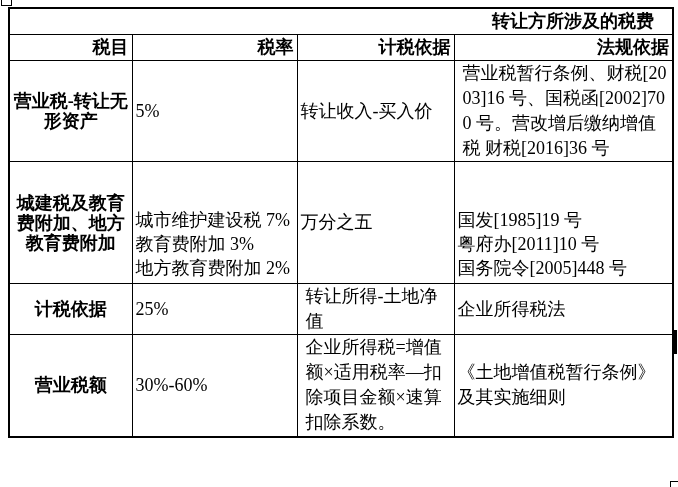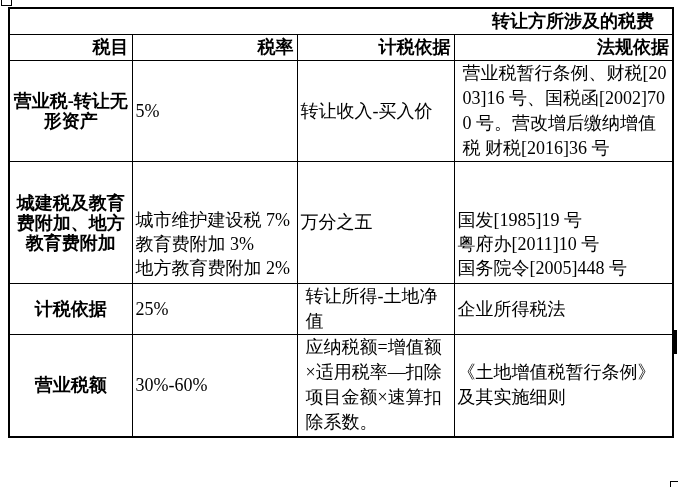--- a/index.html
+++ b/index.html
@@ -94,21 +94,21 @@
     <td class="c-item">计税依据</td>
     <td>25%</td>
     <td class="wrap">转让所得-土地净值</td>
     <td>企业所得税法</td>
   </tr>
 
 
   <tr style="height:102px">
     <td class="c-item">营业税额</td>
     <td>30%-60%</td>
-    <td class="wrap">应纳税额=增值额×适用税率—扣除项目金额×速算扣除系数。</td>
+    <td class="wrap">企业所得税=增值额×适用税率—扣除项目金额×速算扣除系数。</td>
     <td>《土地增值税暂行条例》及其实施细则</td>
   </tr>
 </tbody>
   </table>
 
 <div class="tl-handle"></div>
 <div class="br-handle"></div>
 <div class="edge-marker"></div>
 
 </body></html>

